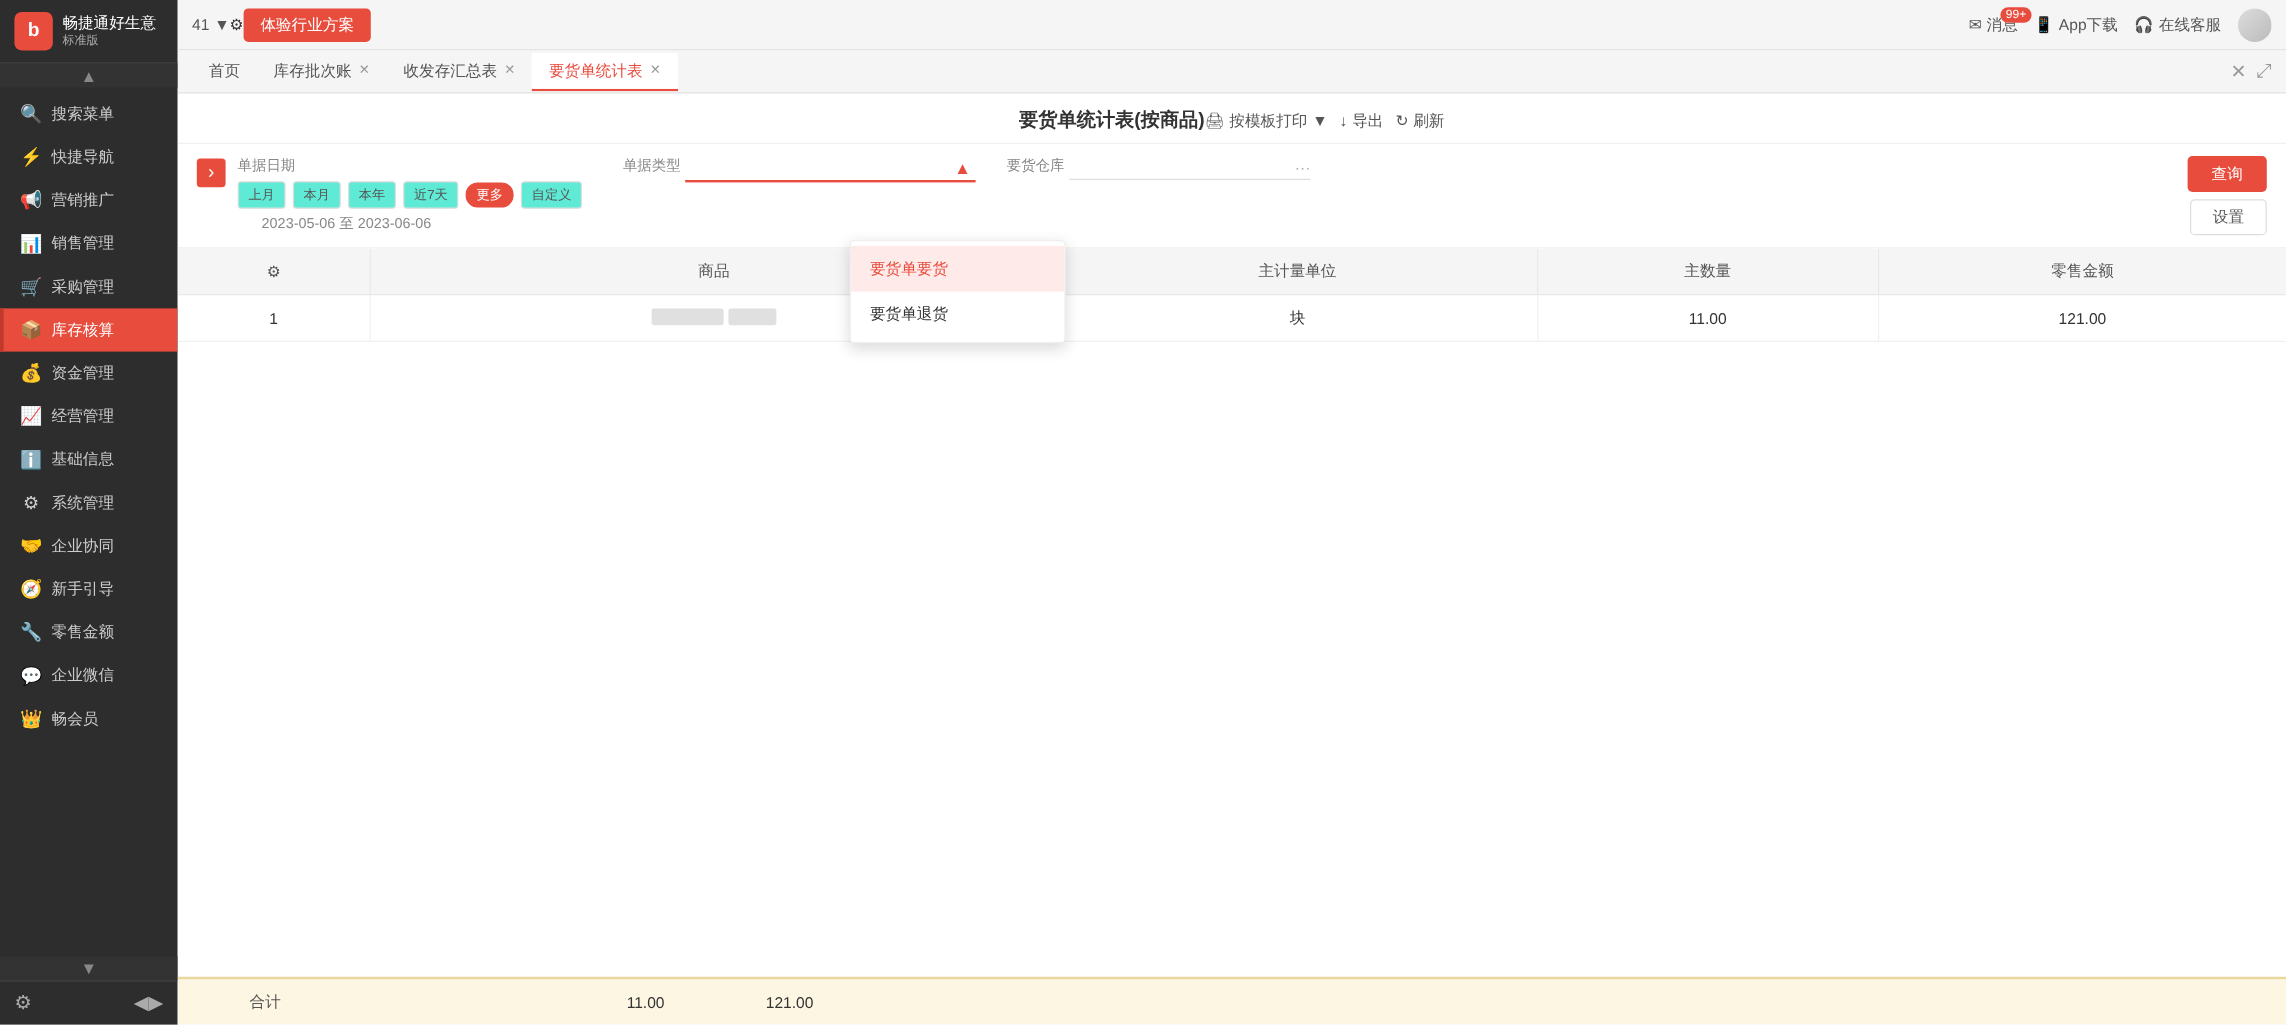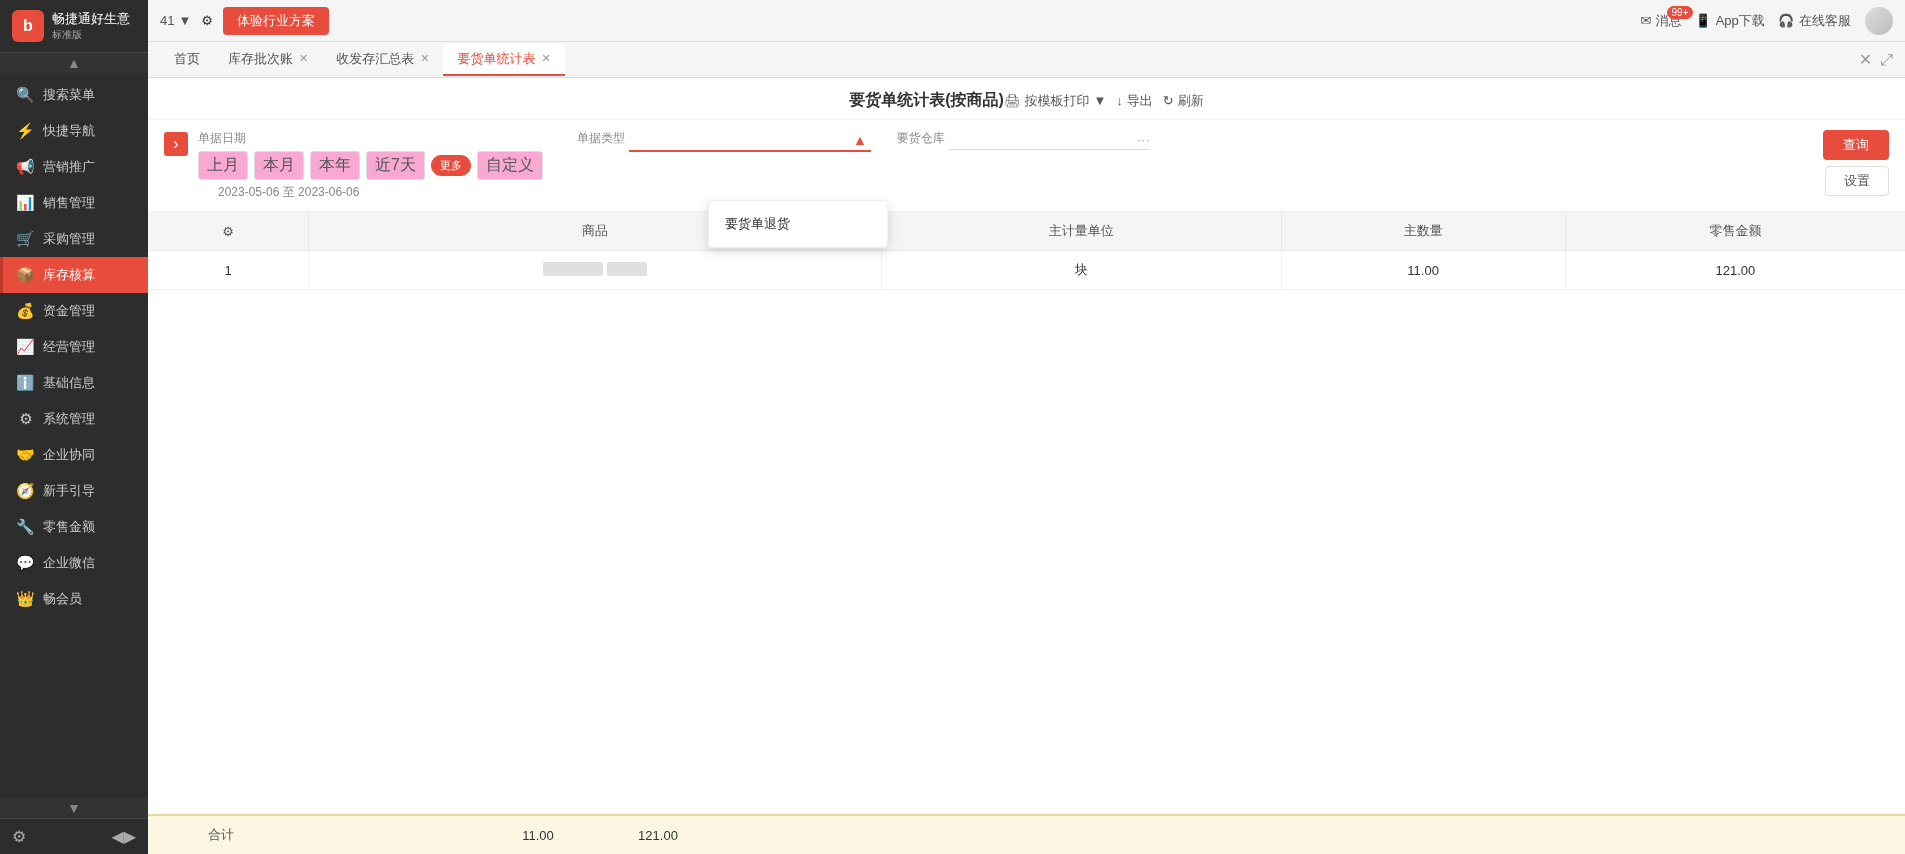--- a/index.html
+++ b/index.html
@@ -57,21 +57,21 @@
       flex-direction: column;
       overflow: hidden;
     }
 
     
     .topbar {
       display: flex; align-items: center; justify-content: space-between;
       background: #f5f5f5; padding: 6px 12px; border-bottom: 1px solid #e0e0e0;
       height: 42px; flex-shrink: 0;
     }
-    .topbar-left { display: flex; align-items: center; gap: 10px; }
+    .topbar-left { display: flex; align-items: center; }
     .topbar-store {
       display: flex; align-items: center; gap: 4px;
       color: #555; font-size: 13px; cursor: pointer;
     }
 
     .topbar-btn-trial {
       background: #e84c3d; color: white; border: none; padding: 5px 14px;
       border-radius: 4px; cursor: pointer; font-size: 13px;
     }
 
@@ -130,21 +130,21 @@
       border-radius: 3px; display: flex; align-items: center; justify-content: center;
       cursor: pointer; flex-shrink: 0; font-size: 16px; margin-top: 2px;
     }
 
     .filter-group { display: flex; flex-direction: column; gap: 4px; }
     .filter-label { color: #888; font-size: 12px; }
     .filter-row { display: flex; align-items: center; gap: 6px; flex-wrap: wrap; }
 
     .date-btn {
       padding: 3px 8px; border: 1px solid #ddd; border-radius: 3px;
-      background: #f9a8d4; font-size: 16px; cursor: pointer; color: #555;
+      background: #5eead4; font-size: 11px; cursor: pointer; color: #555;
     }
     .date-btn.more { background: #e84c3d; color: white; border-color: #e84c3d; border-radius: 10px; font-size: 11px; padding: 2px 8px; }
 
     .date-range-text { font-size: 12px; color: #888; margin-left: 20px; }
 
     
     .filter-type-group { display: flex; flex-direction: row; gap: 4px; }
     .filter-type-label { color: #888; font-size: 12px; }
     .filter-type-input-wrapper {
       display: flex; align-items: center; border-bottom: 2px solid #e84c3d; min-width: 240px; padding: 2px 4px;
@@ -416,20 +416,21 @@
           <span class="filter-warehouse-dots">···</span>
         </div>
       </div>
 
       <div class="filter-actions-right">
         <button class="btn-query">查询</button>
         <button class="btn-setting">设置</button>
       </div>
 
       <div class="dropdown-overlay" id="type-dropdown">
+          <div class="dropdown-item selected">要货单要货</div>
           <div class="dropdown-item">要货单退货</div>
         </div>
     </div>
 
     <div class="table-wrapper">
       <table>
         <thead>
           <tr id="table-header-row">
               <th>⚙</th>
               <th>商品</th>

